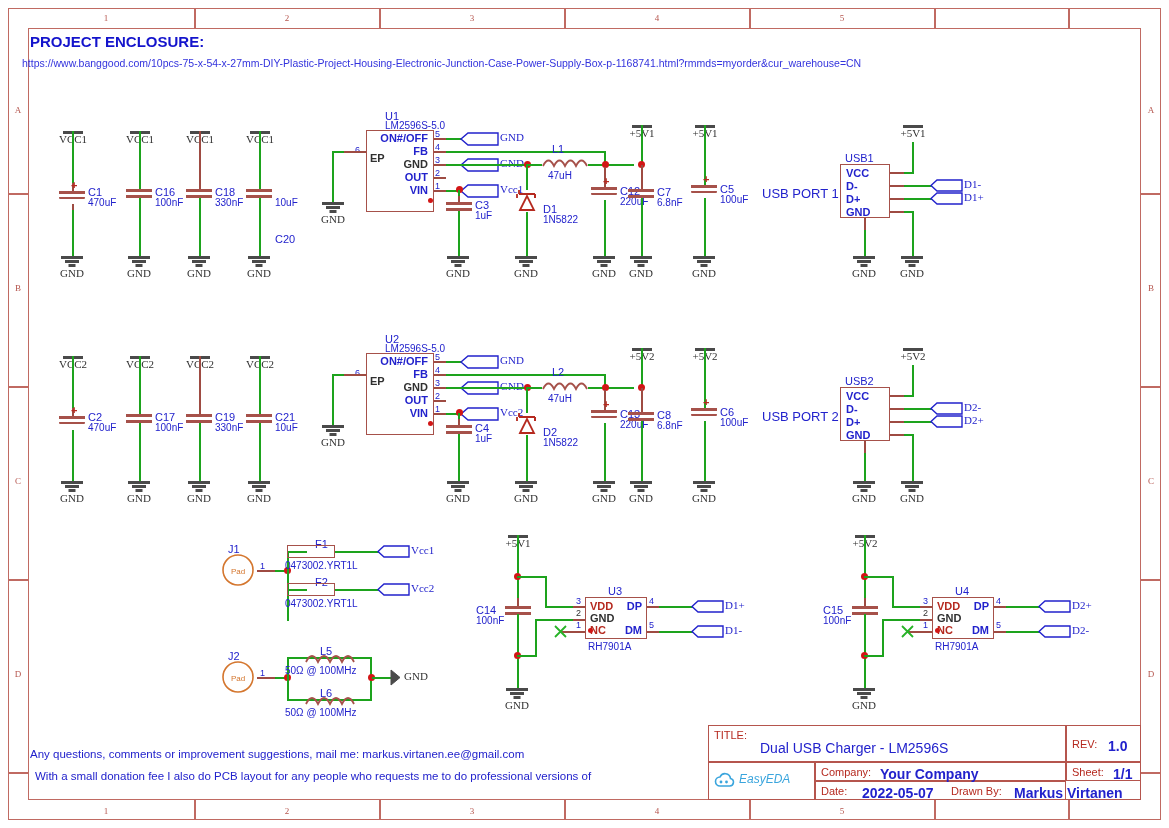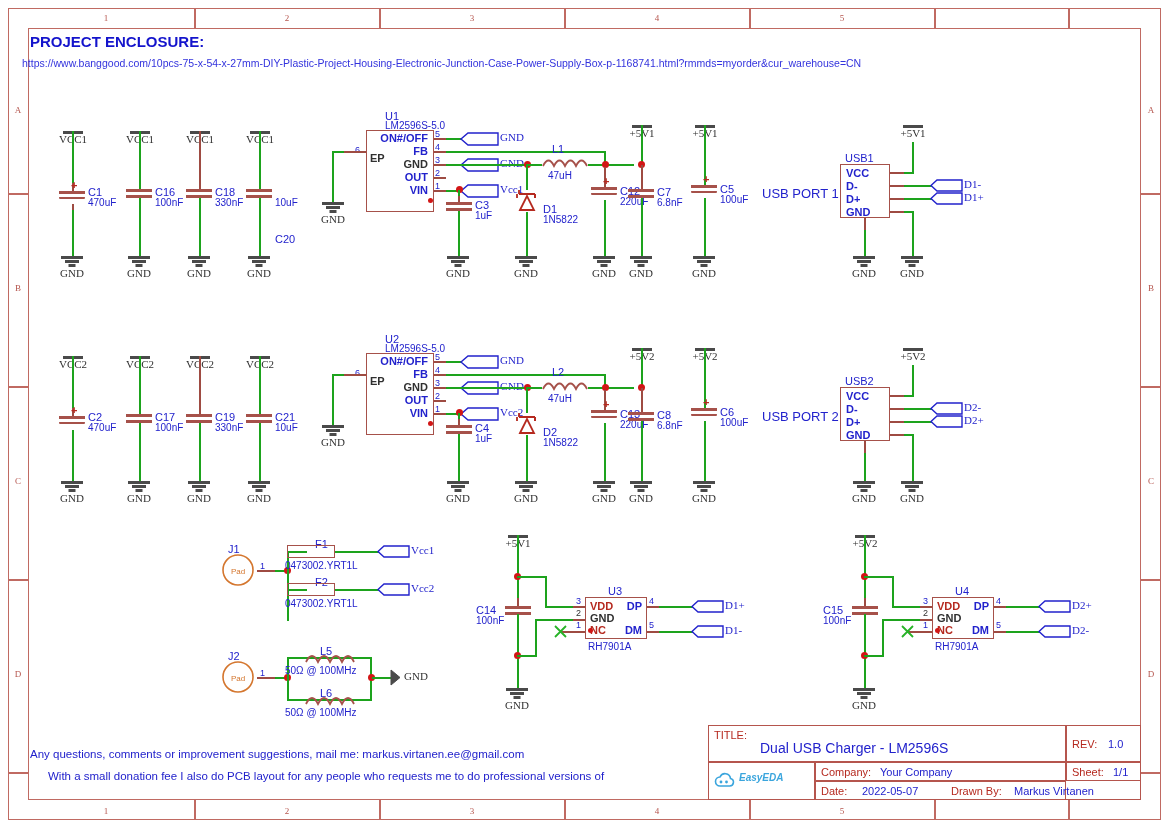--- a/index.html
+++ b/index.html
@@ -57,21 +57,21 @@
 
   
   .netflag{position:absolute;}
   .netflag span{position:absolute;left:40px;top:-1px;font-size:11px;color:#2222cc;font-family:"Liberation Serif",serif;white-space:nowrap;}
 
   svg{display:block;overflow:visible;}
 
   
   .tb{position:absolute;border:1.4px solid #b5554d;box-sizing:border-box;}
   .tb-lab{position:absolute;color:#b5291f;font-size:11px;font-family:"Liberation Sans",sans-serif;white-space:nowrap;}
-  .tb-val{position:absolute;color:#2222cc;font-size:11px;font-family:"Liberation Sans",sans-serif;white-space:nowrap;}
+  .tb-val{position:absolute;color:#2222cc;font-size:14px;font-family:"Liberation Sans",sans-serif;white-space:nowrap;font-weight:bold;}
   .tb-title{position:absolute;color:#2222cc;font-size:14px;font-family:"Liberation Sans",sans-serif;white-space:nowrap;}
 
   .hdr-title{position:absolute;color:#1414cc;font-size:15px;font-weight:bold;font-family:"Liberation Sans",sans-serif;}
   .hdr-url{position:absolute;color:#3333dd;font-size:10.5px;font-family:"Liberation Sans",sans-serif;white-space:nowrap;}
   .foot{position:absolute;color:#2222cc;font-size:11.5px;font-family:"Liberation Sans",sans-serif;white-space:nowrap;}
   .sectlab{position:absolute;color:#2222cc;font-size:13px;font-family:"Liberation Sans",sans-serif;white-space:nowrap;}
 </style>
 </head>
 <body>
 
@@ -910,21 +910,21 @@
     <span style="left:34px;">D2+</span>
   </div>
   <div class="netflag" style="left:1038px;top:625px;">
     <svg width="34" height="13" viewBox="0 0 34 13">
         <path d="M7,1 L32,1 L32,12 L7,12 L1,6.5 Z" fill="none" stroke="#2222cc" stroke-width="1.4"></path>
       </svg>
     <span style="left:34px;">D2-</span>
   </div>
 
   <div class="foot" style="left:30px;top:748px;">Any questions, comments or improvement suggestions, mail me: markus.virtanen.ee@gmail.com</div>
-  <div class="foot" style="left:48px;top:770px;">With a small donation fee I also do PCB layout for any people who requests me to do professional versions of</div>
+  <div class="foot" style="left:35px;top:770px;">With a small donation fee I also do PCB layout for any people who requests me to do professional versions of</div>
 
   <div class="tb" style="left:708px;top:725px;width:433px;height:75px;"></div>
   <div class="tb" style="left:708px;top:725px;width:358px;height:37px;"></div>
   <div class="tb" style="left:708px;top:762px;width:107px;height:38px;"></div>
   <div class="tb" style="left:815px;top:762px;width:251px;height:19px;"></div>
   <div class="tb" style="left:815px;top:781px;width:251px;height:19px;"></div>
   <div class="tb" style="left:1066px;top:725px;width:75px;height:37px;"></div>
   <div class="tb" style="left:1066px;top:762px;width:75px;height:19px;"></div>
 
   <div class="tb-lab" style="left:714px;top:729px;">TITLE:</div>
@@ -938,15 +938,15 @@
   <div class="tb-lab" style="left:821px;top:785px;">Date:</div>
   <div class="tb-val" style="left:862px;top:785px;">2022-05-07</div>
   <div class="tb-lab" style="left:951px;top:785px;">Drawn By:</div>
   <div class="tb-val" style="left:1014px;top:785px;">Markus Virtanen</div>
 
   <svg style="position:absolute;left:714px;top:772px;" width="22" height="18" viewBox="0 0 22 18">
     <path d="M6,14 a4.5,4.5 0 0 1 0,-9 a5.5,5.5 0 0 1 10.5,1.5 a3.8,3.8 0 0 1 -1,7.5 Z" fill="none" stroke="#3aa5dd" stroke-width="1.6"></path>
     <circle cx="7" cy="10" r="1.4" fill="#3aa5dd"></circle>
     <circle cx="12.5" cy="10" r="1.4" fill="#3aa5dd"></circle>
   </svg>
-  <div style="position:absolute;left:739px;top:772px;color:#3aa5dd;font-size:10px;font-style:italic;font-weight:bold;font-family:'Liberation Sans',sans-serif;text-align:center;">EasyEDA</div>
+  <div style="position:absolute;left:739px;top:772px;color:#3aa5dd;font-size:12px;font-style:italic;font-weight:normal;font-family:'Liberation Sans',sans-serif;text-align:center;">EasyEDA</div>
 
 </div>
 
 </body></html>

